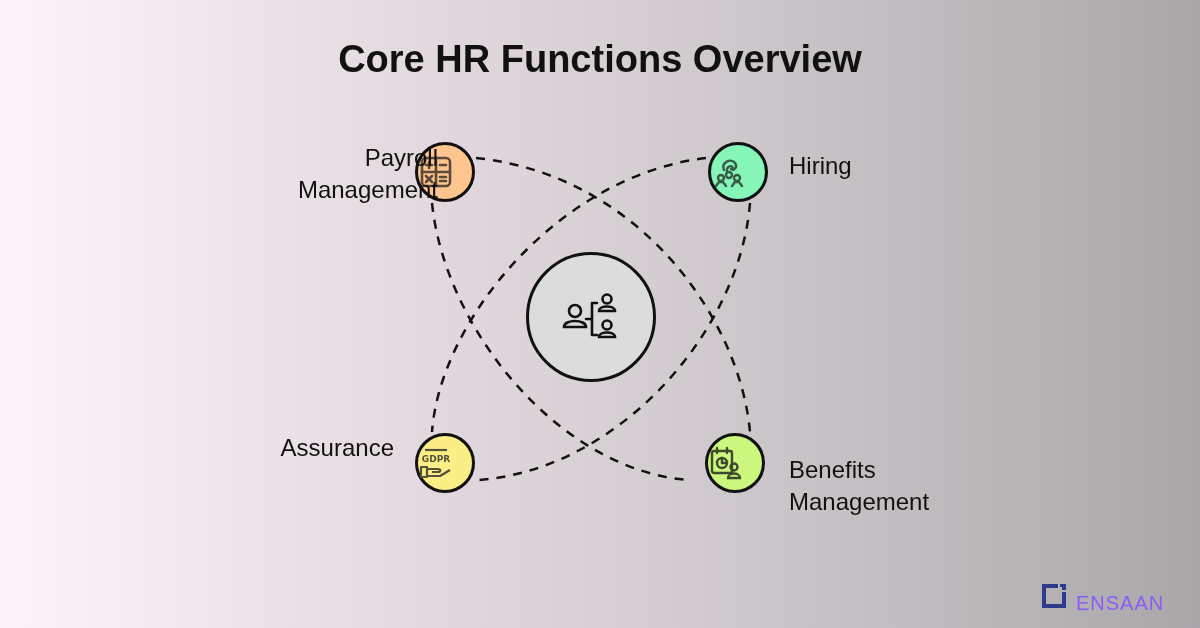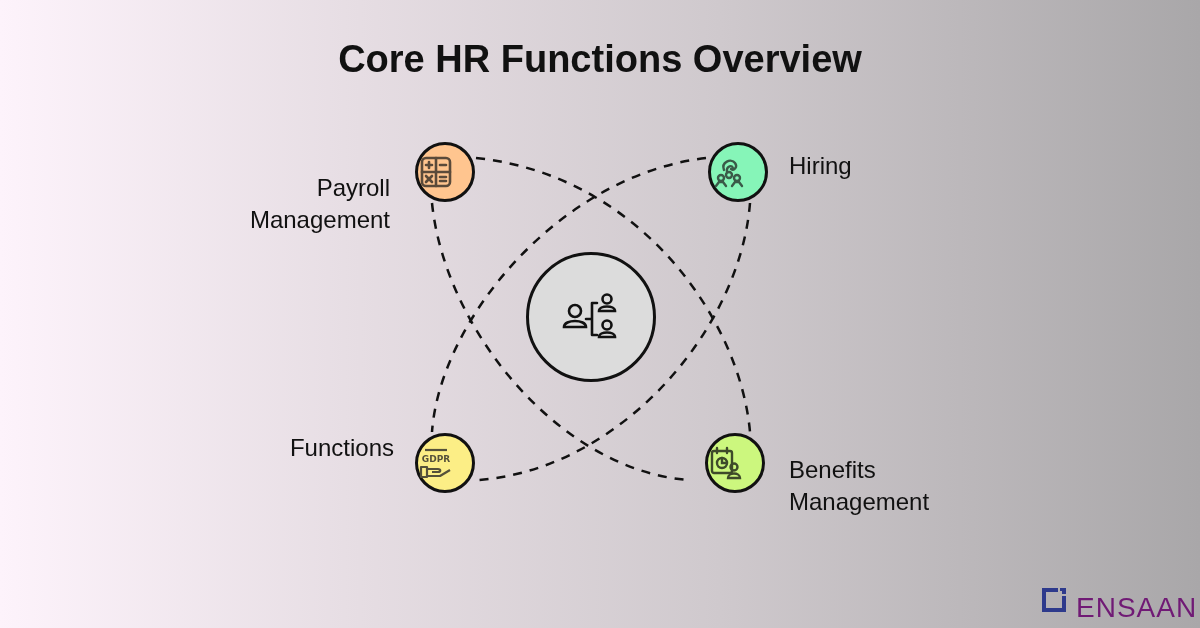--- a/index.html
+++ b/index.html
@@ -26,21 +26,21 @@
       background: #dcdcdc; display: flex; align-items: center; justify-content: center;
     }
     .label {
       position: absolute; font-size: 24px; line-height: 32px; color: #111;
     }
     .label.right-align { text-align: right; }
     .logo {
       position: absolute; left: 1040px; top: 576px; display: flex; align-items: center; gap: 8px;
     }
     .logo-mark { width: 28px; height: 28px; }
-    .logo-text { font-size: 28px; color: #701a75; letter-spacing: 1px; margin-top: 16px; }
+    .logo-text { font-size: 20px; color: #8b5cf6; letter-spacing: 1px; margin-top: 16px; }
   </style>
 </head>
 <body>
 
 <div class="title">Core HR Functions Overview</div>
 
 <svg class="lines" width="1200" height="628">
   <g fill="none" stroke="#111" stroke-width="2.5" stroke-dasharray="9 8">
 
     <path d="M476,158 C640,175 740,320 750,432"></path>
@@ -72,21 +72,21 @@
       <line x1="4" y1="18" x2="32" y2="18"></line>
     <line x1="8" y1="11" x2="14" y2="11"></line>
       <line x1="11" y1="8" x2="11" y2="14"></line>
     <line x1="22" y1="11" x2="28" y2="11"></line>
     <line x1="8" y1="22" x2="14" y2="28"></line>
       <line x1="14" y1="22" x2="8" y2="28"></line>
     <line x1="22" y1="23" x2="28" y2="23"></line>
       <line x1="22" y1="27" x2="28" y2="27"></line>
   </svg>
 </div>
-<div class="label right-align" style="right:810px;top:142px;margin-top:30px;">
+<div class="label right-align" style="right:762px;top:142px;">
   <div>Payroll</div>
   <div>Management</div>
 </div>
 
 <div class="node" style="left:708px;top:142px;background:#86f5b8">
   <svg viewBox="0 0 36 36" fill="none" stroke="#3a5a48" stroke-width="2.4" stroke-linecap="round">
     <path d="M13,16 C10,8 20,4 24,9 C27,13 23,17 20,15"></path>
     <path d="M16,18 C15,12 22,10 22,15"></path>
     <circle cx="18" cy="21" r="3"></circle>
     <circle cx="10" cy="24" r="3"></circle>
@@ -99,21 +99,21 @@
 </div>
 
 <div class="node" style="left:415px;top:433px;background:#fcee86">
   <svg viewBox="0 0 36 36">
     <line x1="7" y1="5" x2="29" y2="5" stroke="#55513a" stroke-width="2.2"></line>
     <text x="18" y="17" text-anchor="middle" font-family="DejaVu Sans, sans-serif" font-size="9" font-weight="bold" fill="#55513a">GDPR</text>
     <path d="M3,22 H9 V32 H3 Z M9,24 H20 C23,24 23,27 20,27 H14 M9,31 H22 L32,25" fill="none" stroke="#55513a" stroke-width="2.2" stroke-linejoin="round"></path>
   </svg>
 </div>
 <div class="label right-align" style="right:806px;top:432px;">
-  <div>Functions</div>
+  <div>Assurance</div>
 </div>
 
 <div class="node" style="left:705px;top:433px;background:#ccf77e">
   <svg viewBox="0 0 36 36" fill="none" stroke="#3e4a2a" stroke-width="2.4" stroke-linecap="round">
     <rect x="4" y="6" width="20" height="22" rx="2"></rect>
     <line x1="9" y1="3" x2="9" y2="8"></line>
       <line x1="19" y1="3" x2="19" y2="8"></line>
     <circle cx="14" cy="18" r="5"></circle>
       <path d="M14,13 V18 H19"></path>
     <circle cx="26" cy="22" r="3.5"></circle>

